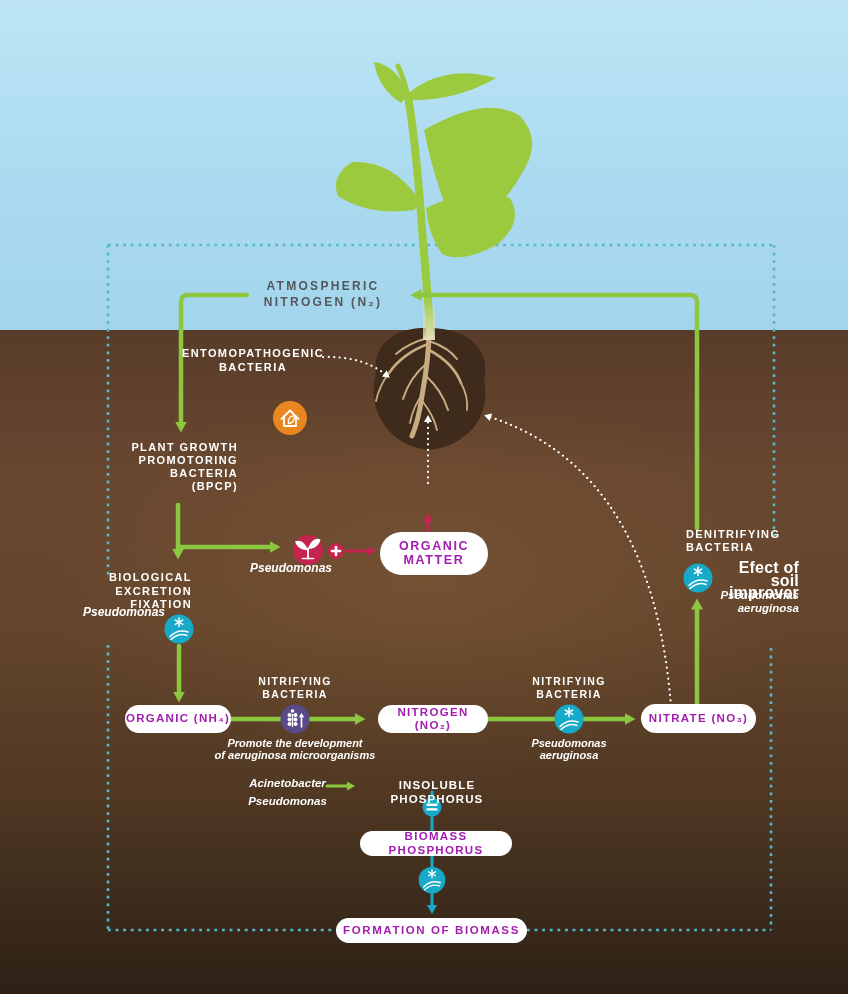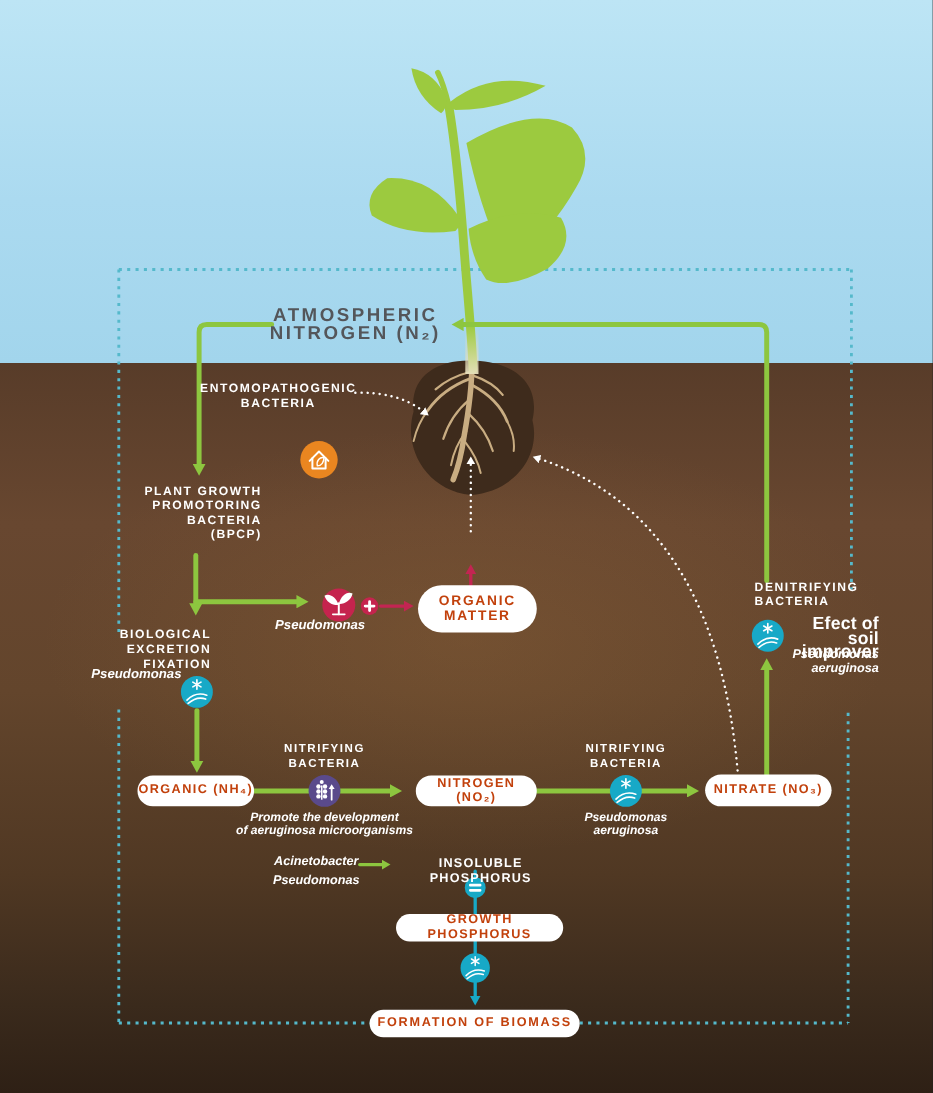--- a/index.html
+++ b/index.html
@@ -7,23 +7,23 @@
          font-family:"Liberation Sans","DejaVu Sans",sans-serif;}
   .sky{position:absolute;left:0;top:0;width:848px;height:330px;
        background:linear-gradient(180deg,#bde5f5 0%,#abdaf0 55%,#a2d5ec 100%);}
   .soil{position:absolute;left:0;top:330px;width:848px;height:664px;
         background:
           radial-gradient(ellipse 70% 45% at 50% 38%, rgba(150,105,58,.30), rgba(150,105,58,0) 65%),
           linear-gradient(180deg,#583c29 0%,#684730 22%,#63452c 45%,#503823 70%,#3a2a1c 88%,#2e2015 100%);}
   svg.art{position:absolute;left:0;top:0;}
   .lbl{position:absolute;font-weight:700;color:#fff;font-size:11px;line-height:13.5px;
        letter-spacing:1.4px;text-align:center;white-space:pre-line;}
-  .dark{color:#54565a;font-size:17px;line-height:15.5px;letter-spacing:2.3px;}
+  .dark{color:#54565a;font-size:12px;line-height:15.5px;letter-spacing:2.3px;}
   .ital{font-style:italic;letter-spacing:0;font-size:12px;line-height:13px;}
-  .pill{position:absolute;background:#fff;border-radius:999px;color:#c2410c;
+  .pill{position:absolute;background:#fff;border-radius:999px;color:#a21caf;
         display:flex;align-items:center;justify-content:center;font-weight:700;
         letter-spacing:1.3px;font-size:11.5px;line-height:13.5px;text-align:center;
         white-space:pre-line;}
 </style>
 </head>
 <body>
 
 <div class="scene">
   <div class="sky"></div>
   <div class="soil"></div>
@@ -241,19 +241,19 @@
     <span>NITRATE (NO₃)</span>
   </div>
 
   <div class="lbl ital" style="left:245px;top:777px;width:85px;font-size:11.5px;">Acinetobacter</div>
 
   <div class="lbl ital" style="left:245px;top:795px;width:85px;font-size:11.5px;">Pseudomonas</div>
 
   <div class="lbl" style="left:352px;top:779px;width:170px;font-size:11.5px;letter-spacing:1.1px;">INSOLUBLE PHOSPHORUS</div>
 
   <div class="pill" style="left:360px;top:831px;width:152px;height:25px;">
-    <span>GROWTH PHOSPHORUS</span>
+    <span>BIOMASS PHOSPHORUS</span>
   </div>
 
   <div class="pill" style="left:336px;top:918px;width:191px;height:25px;letter-spacing:1.6px;">
     <span>FORMATION OF BIOMASS</span>
   </div>
 </div>
 
 </body></html>

